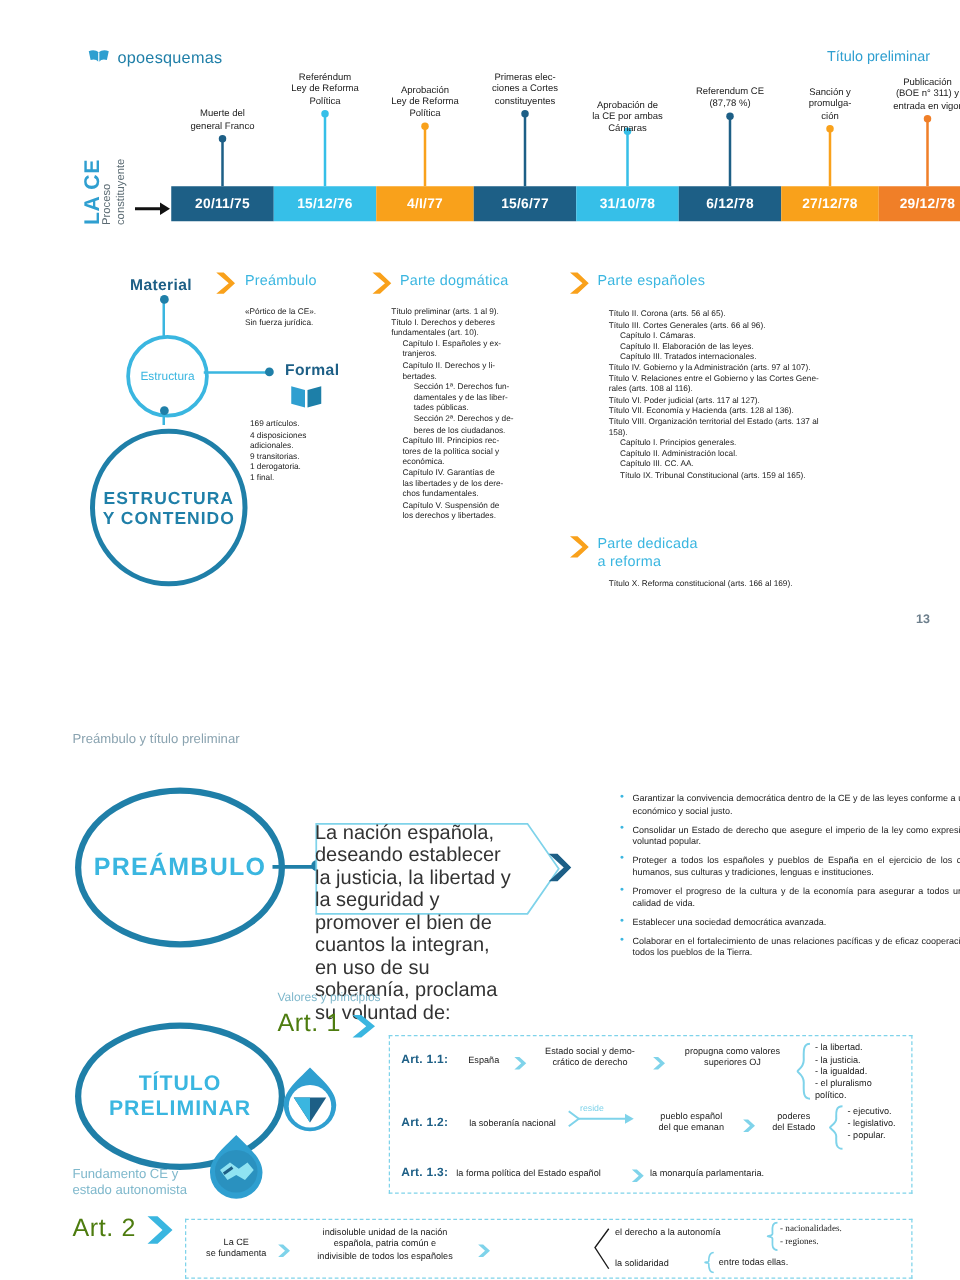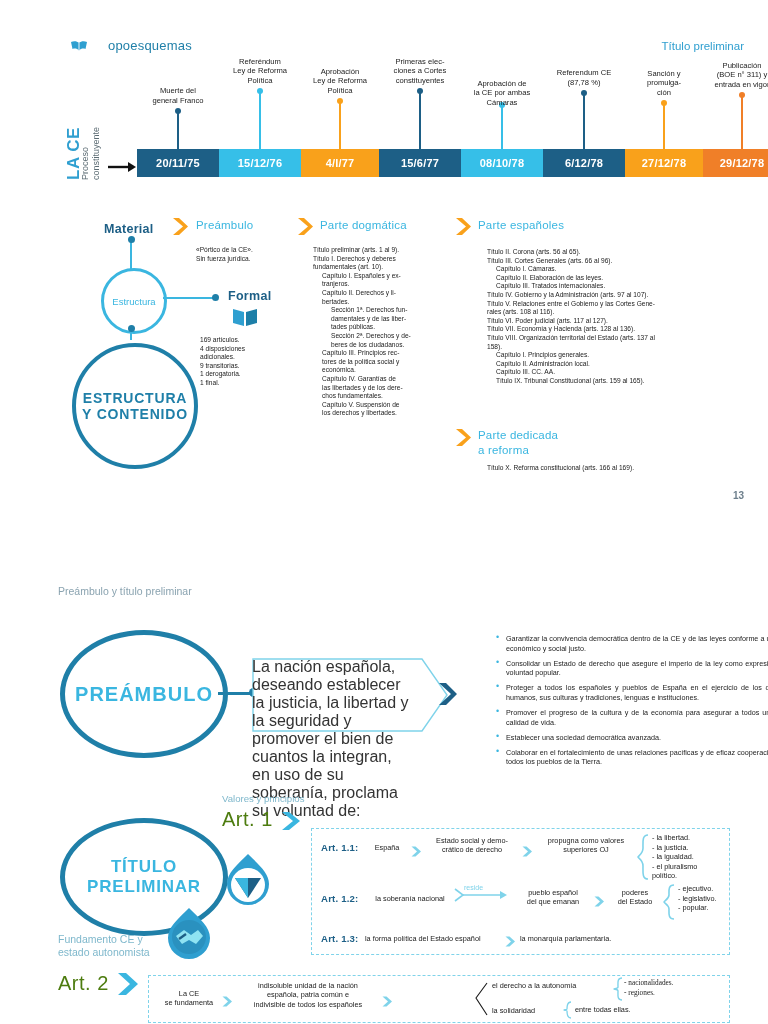--- a/index.html
+++ b/index.html
@@ -8,21 +8,21 @@
     font-family:"Liberation Sans", sans-serif;
     color:#333;overflow:hidden;position:relative;
   }
   .page{position:absolute;inset:0;}
 
   
   .abs{position:absolute;}
   .tiny{font-size:6.6px;line-height:8.6px;color:#1b1b1b;}
 
   
-  .brand{position:absolute;left:70px;top:38px;display:flex;align-items:center;gap:20px;}
+  .brand{position:absolute;left:70px;top:38px;display:flex;align-items:center;gap:6px;}
   .brand-mark{width:18px;height:13px;}
   .brand-text{font-size:13px;color:#1f7fa8;letter-spacing:.2px;}
   .hdr-right{position:absolute;right:24px;top:40px;font-size:11.5px;color:#2f9fd0;}
 
   
   .tl-vlabel{position:absolute;left:64px;top:132px;}
   .tl-vlabel .t1{
     position:absolute;left:0;top:48px;transform:rotate(-90deg);transform-origin:0 0;
     font-size:17px;font-weight:bold;color:#2f9fd0;letter-spacing:.5px;white-space:nowrap;}
   .tl-vlabel .t2{
@@ -101,21 +101,21 @@
       <path d="M0 7 L22 7" stroke="#111" stroke-width="2.4"></path>
       <path d="M20 2 L28 7 L20 12 Z" fill="#111"></path>
     </svg>
   </div>
 
   <div class="tl-bar" id="tl-bar">
       <div class="tl-seg" style="width: 82px; background: rgb(29, 95, 134);">20/11/75</div>
       <div class="tl-seg" style="width: 82px; background: rgb(54, 191, 232);">15/12/76</div>
       <div class="tl-seg" style="width: 78px; background: rgb(249, 161, 27);">4/I/77</div>
       <div class="tl-seg" style="width: 82px; background: rgb(29, 95, 134);">15/6/77</div>
-      <div class="tl-seg" style="width: 82px; background: rgb(54, 191, 232);">08/10/78</div>
+      <div class="tl-seg" style="width: 82px; background: rgb(54, 191, 232);">31/10/78</div>
       <div class="tl-seg" style="width: 82px; background: rgb(29, 95, 134);">6/12/78</div>
       <div class="tl-seg" style="width: 78px; background: rgb(249, 161, 27);">27/12/78</div>
       <div class="tl-seg" style="width: 78px; background: rgb(240, 127, 40);">29/12/78</div>
     </div>
   <div id="tl-markers">
       <div class="tl-stem" style="left: 177.2px; top: 111px; height: 38px; background: rgb(29, 95, 134);"></div>
       <div class="tl-dot" style="left: 175px; top: 108px; background: rgb(29, 95, 134);"></div>
       <div class="tl-cap" style="width: 84px; left: 136px; top: 86.2px; white-space: pre-line;">Muerte del
 general Franco</div>
       <div class="tl-stem" style="left: 259.2px; top: 91px; height: 58px; background: rgb(54, 191, 232);"></div>

